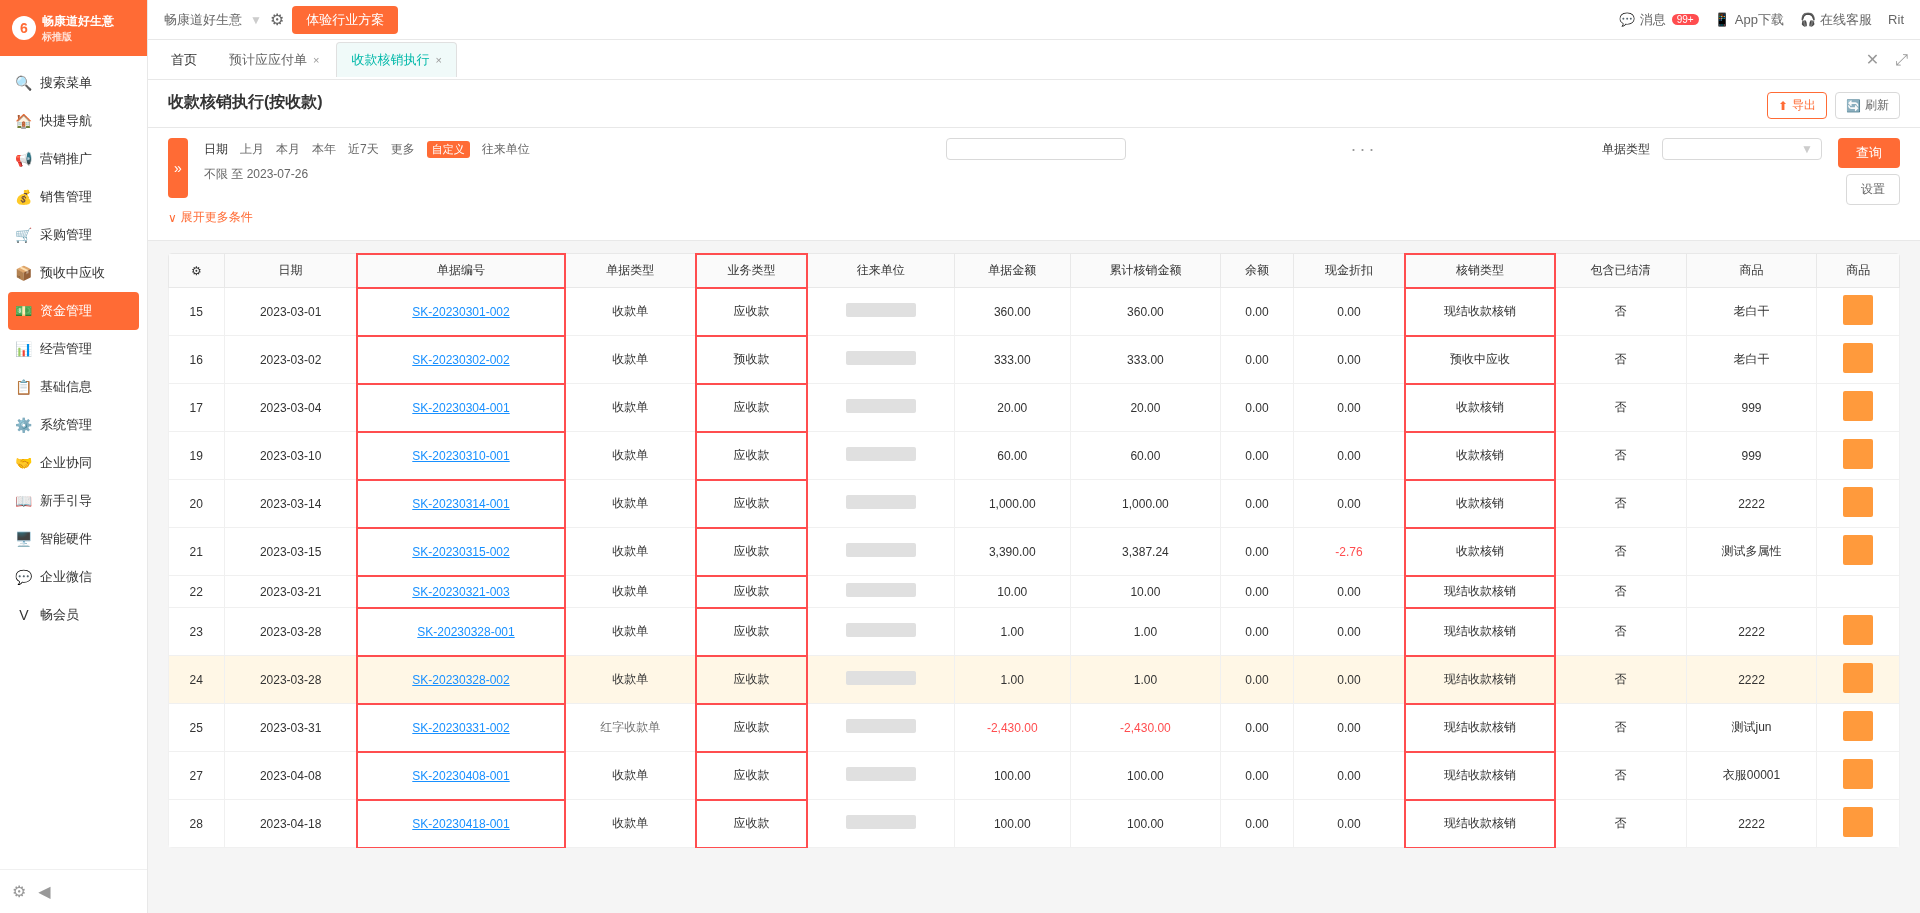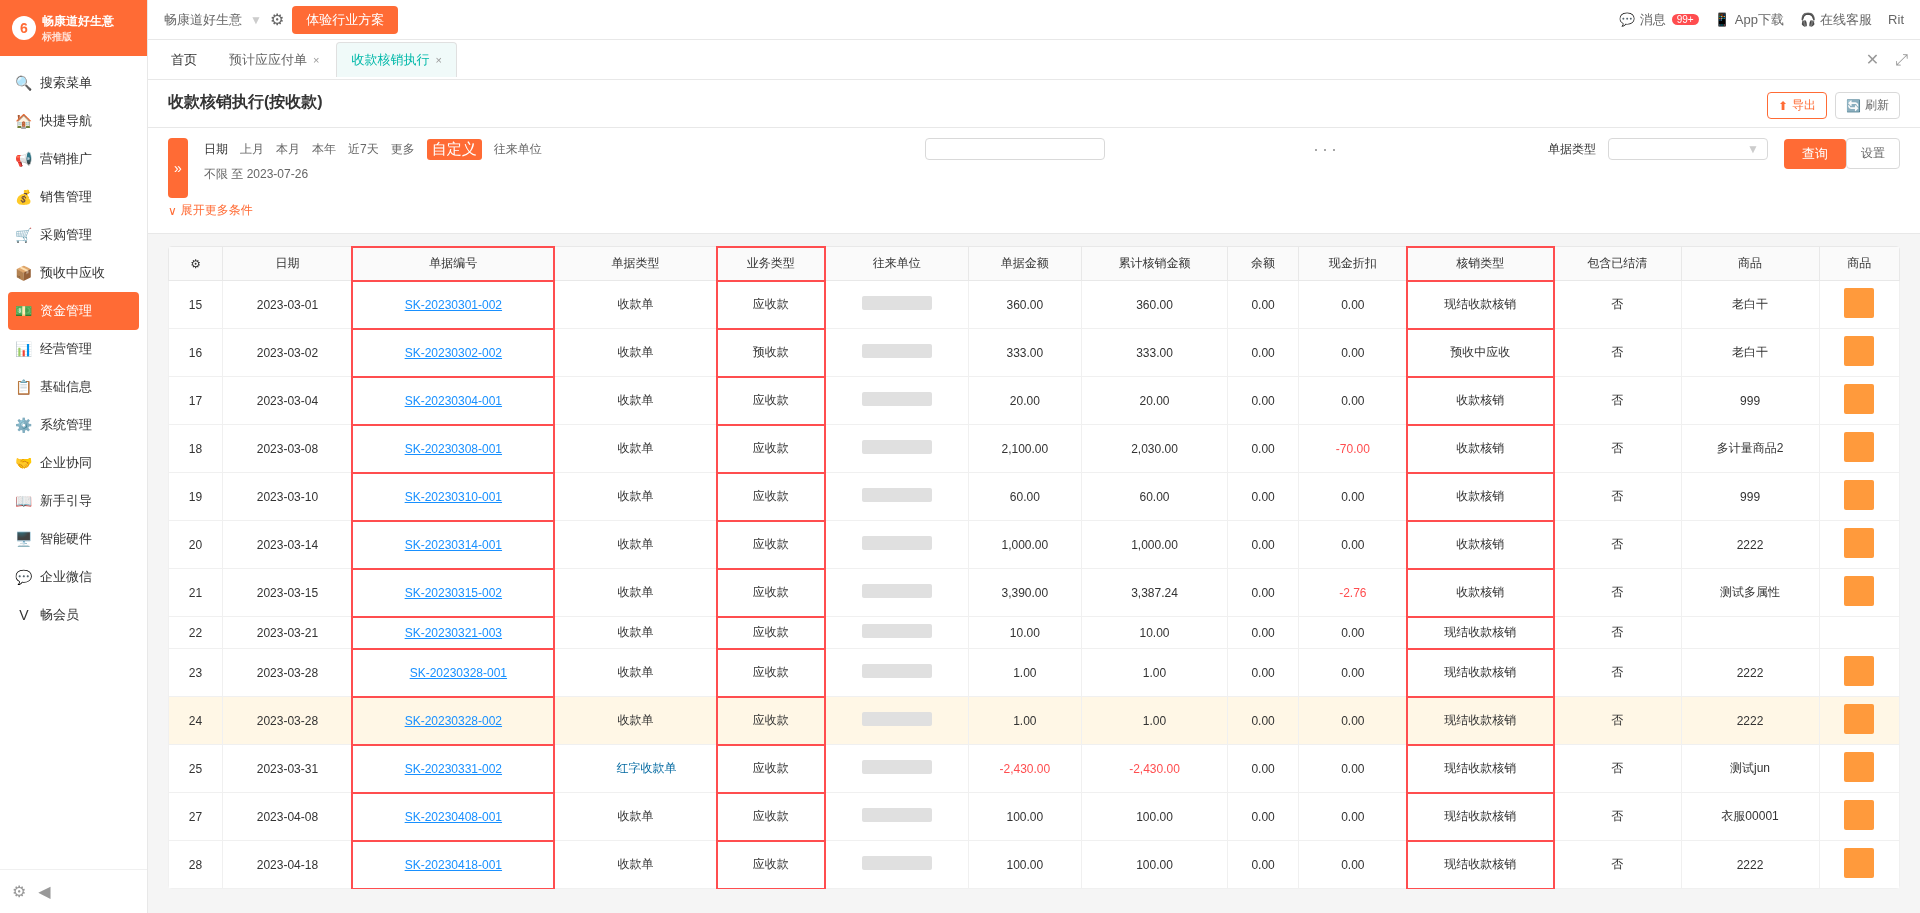--- a/index.html
+++ b/index.html
@@ -39,21 +39,21 @@
     .page-header { background: #fff; padding: 12px 20px 0; border-bottom: 1px solid #e8e8e8; }
     .page-title { font-size: 16px; font-weight: 600; color: #333; margin-bottom: 10px; }
     .page-tools { display: flex; align-items: center; justify-content: flex-end; gap: 8px; padding-bottom: 8px; }
     .btn-export { display: flex; align-items: center; gap: 4px; color: #ff6b35; border: 1px solid #ff6b35; border-radius: 4px; padding: 4px 10px; font-size: 12px; cursor: pointer; background: #fff; }
     .btn-refresh { display: flex; align-items: center; gap: 4px; color: #666; border: 1px solid #d9d9d9; border-radius: 4px; padding: 4px 10px; font-size: 12px; cursor: pointer; background: #fff; }
 
     
     .filter-bar { background: #fff; padding: 10px 20px; border-bottom: 1px solid #e8e8e8; }
     .filter-label { color: #333; white-space: nowrap; }
     .filter-link { color: #666; cursor: pointer; font-size: 12px; }
-    .filter-custom { background: #ff6b35; color: #fff; border-radius: 3px; padding: 1px 5px; font-size: 15px; cursor: pointer; }
+    .filter-custom { background: #ff6b35; color: #fff; border-radius: 3px; padding: 1px 5px; font-size: 11px; cursor: pointer; }
     .btn-query { background: #ff6b35; color: #fff; border: none; border-radius: 4px; padding: 6px 18px; font-size: 13px; cursor: pointer; }
     .btn-settings { background: #fff; color: #666; border: 1px solid #d9d9d9; border-radius: 4px; padding: 6px 14px; font-size: 12px; cursor: pointer; }
     .filter-toggle { display: flex; align-items: center; gap: 4px; color: #ff6b35; font-size: 12px; cursor: pointer; background: none; border: none; }
 
     
     .table-area { flex: 1; overflow: auto; padding: 12px 20px; }
     .data-table { width: 100%; border-collapse: collapse; background: #fff; border-radius: 4px; overflow: hidden; font-size: 12px; }
     .data-table th { background: #fafafa; border: 1px solid #e8e8e8; padding: 8px 10px; color: #333; font-weight: 500; white-space: nowrap; text-align: center; }
     .data-table td { border: 1px solid #f0f0f0; padding: 7px 10px; color: #333; text-align: center; white-space: nowrap; }
     .data-table tr.highlighted td { background: #fff7e6; }
@@ -242,21 +242,21 @@
             <div style="border:1px solid #d9d9d9;border-radius:4px;padding:3px 8px;min-width:180px;color:#ccc;font-size:12px;">&nbsp;</div>
             <span class="ellipsis-dots">···</span>
             <span class="filter-label">单据类型</span>
             <div style="border:1px solid #d9d9d9;border-radius:4px;padding:3px 8px;min-width:160px;color:#ccc;font-size:12px;display:flex;align-items:center;justify-content:space-between;">
               <span>&nbsp;</span>
                 <span>▼</span>
             </div>
           </div>
           <div style="color:#666;font-size:12px;">不限 至 2023-07-26</div>
         </div>
-        <div style="display:flex;flex-direction:row;align-items:center;">
+        <div style="display:flex;flex-direction:column;gap:6px;align-items:flex-end;">
           <button class="btn-query">查询</button>
           <button class="btn-settings">设置</button>
         </div>
       </div>
       <div style="text-align:center;padding:4px 0;">
         <button class="filter-toggle">
           <span>∨</span>
           <span>展开更多条件</span>
         </button>
       </div>
@@ -325,36 +325,20 @@
     <td class="">20.00</td>
     <td class="">20.00</td>
     <td>0.00</td>
     <td class="">0.00</td>
     <td style="outline:2px solid #ff4d4f;outline-offset:-1px;">收款核销</td>
     <td>否</td>
     <td>999</td>
     <td><span class="thumb thumb-orange" style="display:inline-block"></span></td>
   </tr>
             <tr>
-    <td>18</td>
-    <td>2023-03-08</td>
-    <td style="outline:2px solid #ff4d4f;outline-offset:-1px;"><a class="link">SK-20230308-001</a></td>
-    <td style="">收款单</td>
-    <td style="outline:2px solid #ff4d4f;outline-offset:-1px;">应收款</td>
-    <td><span class="blurred"></span></td>
-    <td class="">2,100.00</td>
-    <td class="">2,030.00</td>
-    <td>0.00</td>
-    <td class="negative">-70.00</td>
-    <td style="outline:2px solid #ff4d4f;outline-offset:-1px;">收款核销</td>
-    <td>否</td>
-    <td>多计量商品2</td>
-    <td><span class="thumb thumb-orange" style="display:inline-block"></span></td>
-  </tr>
-            <tr>
     <td>19</td>
     <td>2023-03-10</td>
     <td style="outline:2px solid #ff4d4f;outline-offset:-1px;"><a class="link">SK-20230310-001</a></td>
     <td style="">收款单</td>
     <td style="outline:2px solid #ff4d4f;outline-offset:-1px;">应收款</td>
     <td><span class="blurred"></span></td>
     <td class="">60.00</td>
     <td class="">60.00</td>
     <td>0.00</td>
     <td class="">0.00</td>
@@ -440,21 +424,21 @@
     <td class="">0.00</td>
     <td style="outline:2px solid #ff4d4f;outline-offset:-1px;">现结收款核销</td>
     <td>否</td>
     <td>2222</td>
     <td><span class="thumb thumb-orange" style="display:inline-block"></span></td>
   </tr>
             <tr>
     <td>25</td>
     <td>2023-03-31</td>
     <td style="outline:2px solid #ff4d4f;outline-offset:-1px;"><a class="link">SK-20230331-002</a></td>
-    <td style="color:#0369a1;padding-left:32px;">红字收款单</td>
+    <td style="color:#737373;">红字收款单</td>
     <td style="outline:2px solid #ff4d4f;outline-offset:-1px;">应收款</td>
     <td><span class="blurred"></span></td>
     <td class="negative">-2,430.00</td>
     <td class="negative">-2,430.00</td>
     <td>0.00</td>
     <td class="">0.00</td>
     <td style="outline:2px solid #ff4d4f;outline-offset:-1px;">现结收款核销</td>
     <td>否</td>
     <td>测试jun</td>
     <td><span class="thumb thumb-orange" style="display:inline-block"></span></td>

